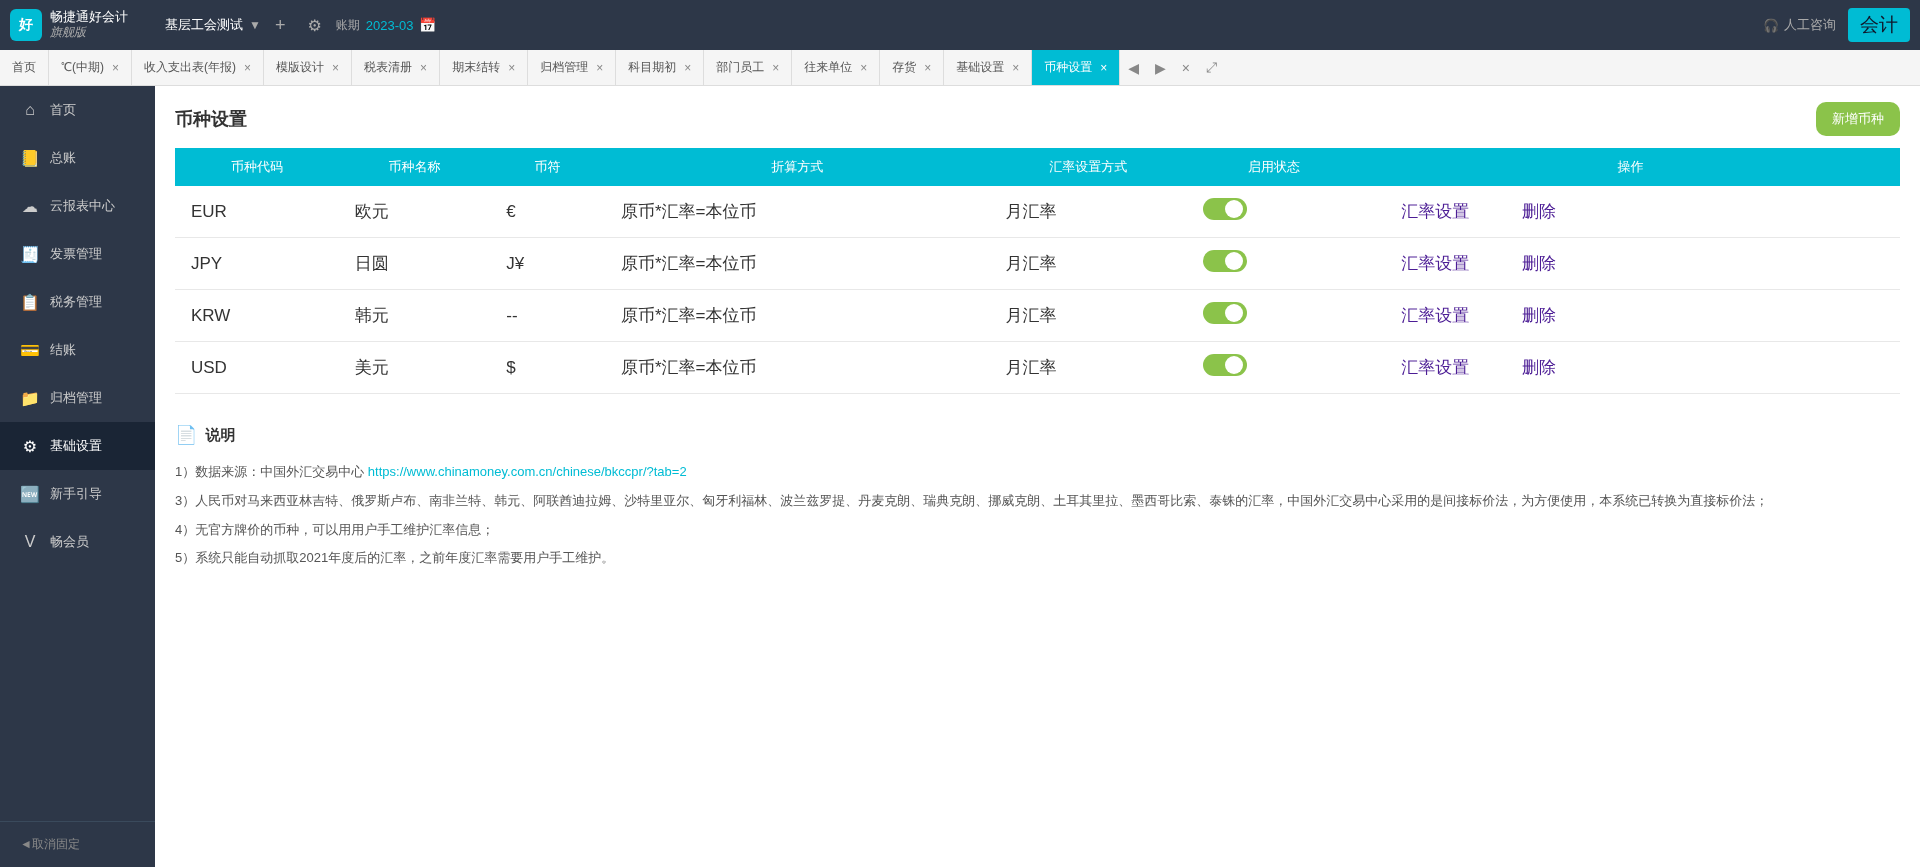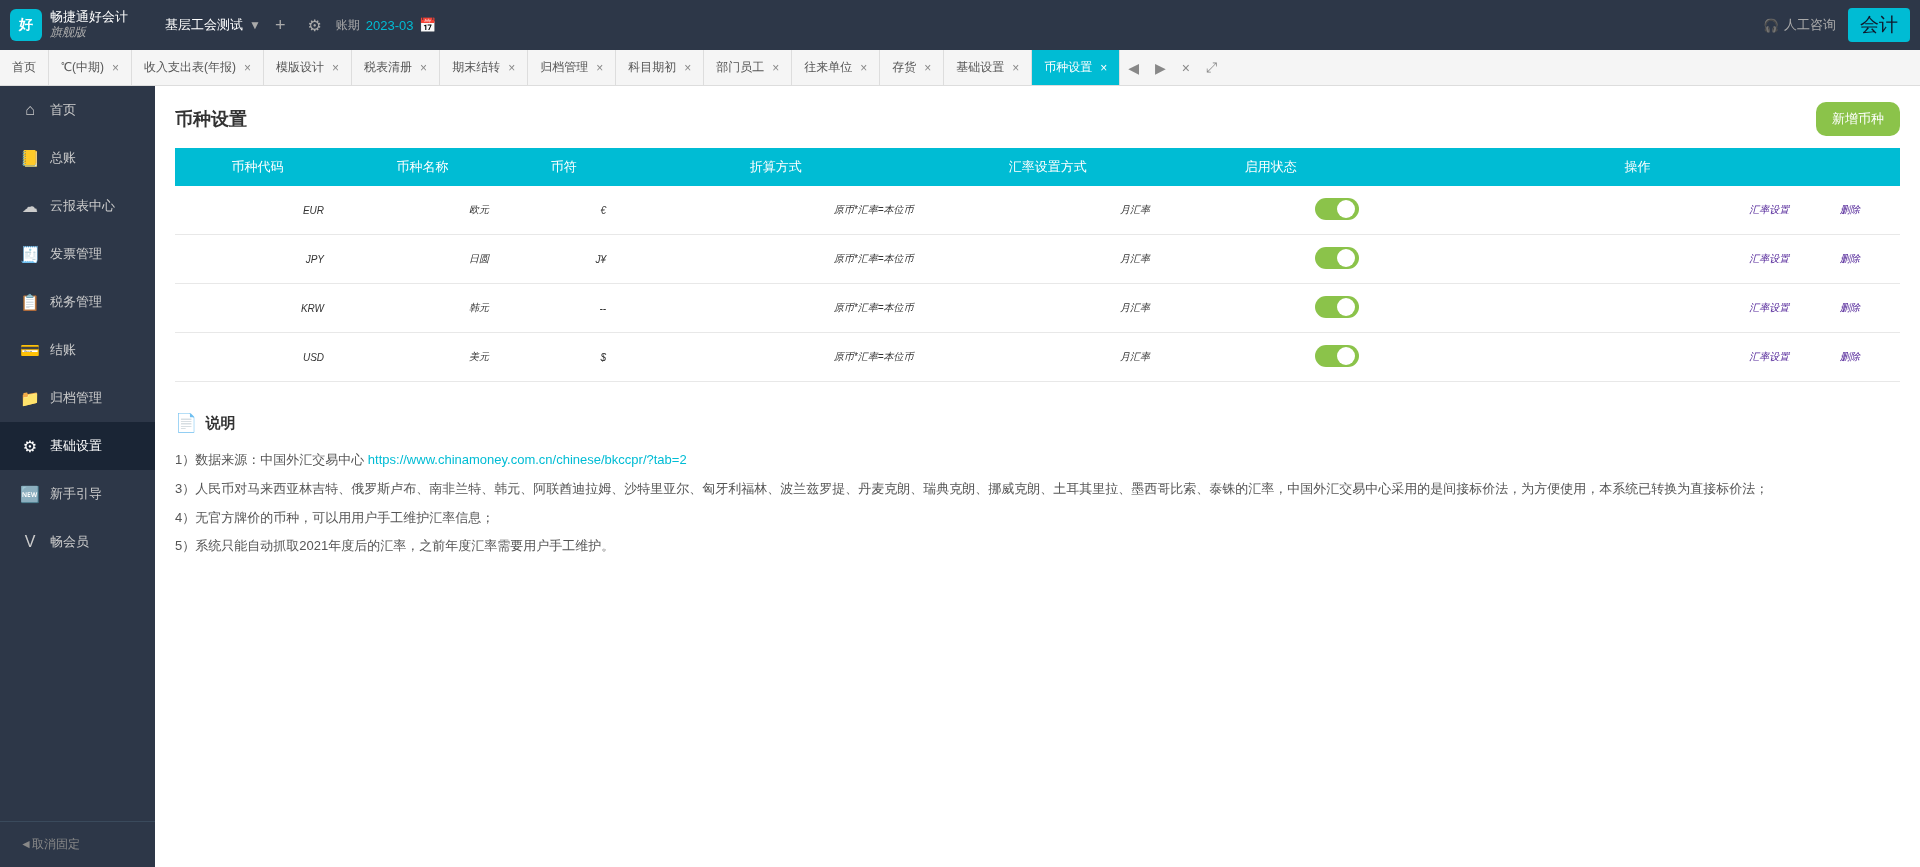--- a/index.html
+++ b/index.html
@@ -80,21 +80,21 @@
 
     
     .data-table { width: 100%; border-collapse: collapse; margin: 0; }
     .data-table thead tr { background: #00bcd4; }
     .data-table thead th {
       color: white; padding: 10px 4px; text-align: center;
       font-weight: normal; font-size: 13px; border: none;
     }
     .data-table tbody tr { border-bottom: 1px solid #e8e8e8; }
     .data-table tbody td {
-      padding: 12px 16px; text-align: right; color: #333; font-size: 10px; font-style: italic;
+      padding: 12px 16px; text-align: left; color: #333; font-size: 17px;
     }
     .action-link { color: #4c1d95; cursor: pointer; text-decoration: none; margin: 0 24px; }
 
     
     .toggle-switch {
       position: relative; display: inline-block; width: 44px; height: 22px;
     }
     .toggle-slider {
       position: absolute; top: 0; left: 0; right: 0; bottom: 0;
       background: #8bc34a; border-radius: 22px; cursor: pointer; transition: 0.3s;

